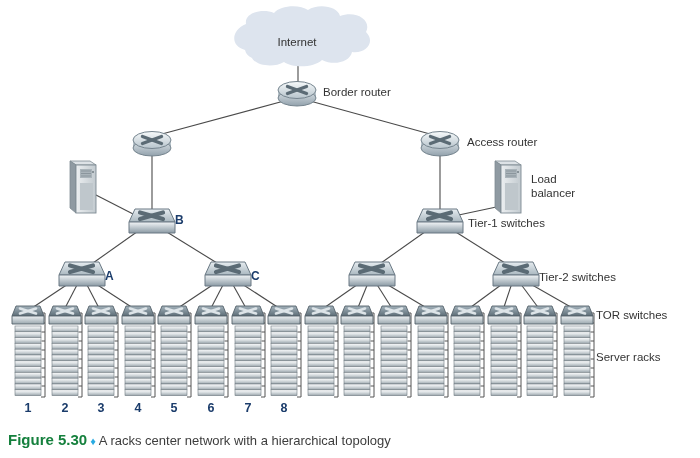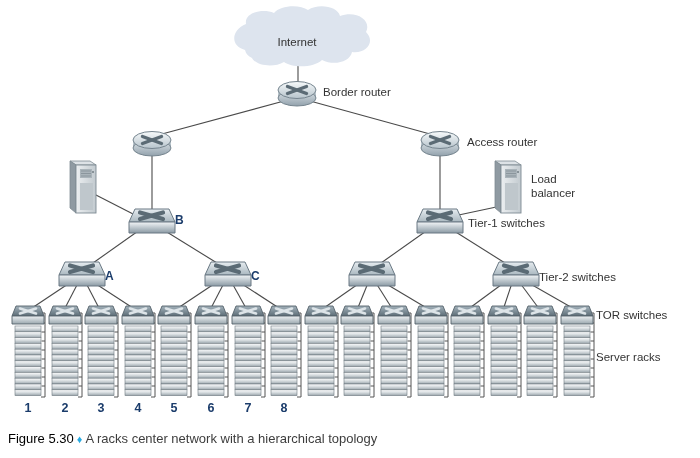--- a/index.html
+++ b/index.html
@@ -5,21 +5,21 @@
   html,body{margin:0;padding:0;background:#ffffff;}
   body{width:700px;height:458px;position:relative;font-family:"Liberation Sans",sans-serif;}
   #stage{position:absolute;left:0;top:0;width:700px;height:458px;}
   svg{display:block;}
   .edge{stroke:#4a4a4a;stroke-width:1.1;fill:none;}
   .lbl{font-size:11.5px;fill:#333333;}
   .lbl-mid{text-anchor:middle;}
   .sw-letter{font-size:12px;font-weight:bold;fill:#1b3c6b;}
   .rack-num{font-size:12.5px;font-weight:bold;fill:#1b3c6b;text-anchor:middle;}
   #caption{position:absolute;left:8px;top:431px;font-size:13px;color:#3d3d3d;white-space:nowrap;}
-  #caption .figlabel{color:#000000;font-weight:normal;font-size:13px;}
+  #caption .figlabel{color:#15803d;font-weight:bold;font-size:15px;}
   #caption .diamond{color:#29abe2;font-size:11px;padding:0 3px;}
 </style>
 </head>
 <body>
 
 <div id="stage">
 <svg width="700" height="458" viewBox="0 0 700 458" xmlns="http://www.w3.org/2000/svg">
   <defs>
     <linearGradient id="gRouterTop" x1="0" y1="0" x2="0" y2="1">
       <stop offset="0" stop-color="#f7fafb"></stop>

